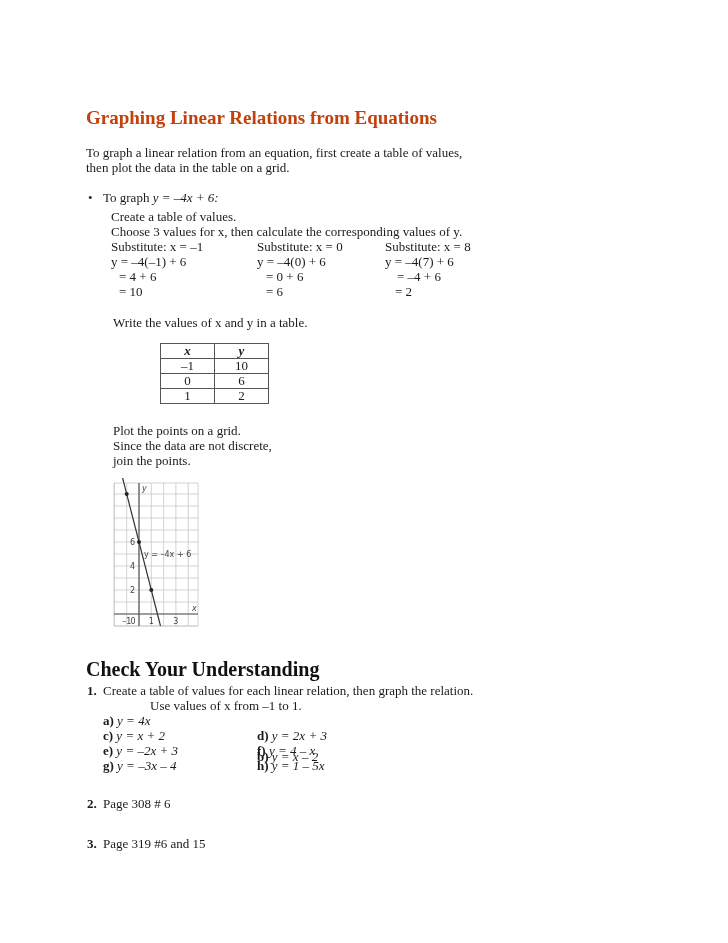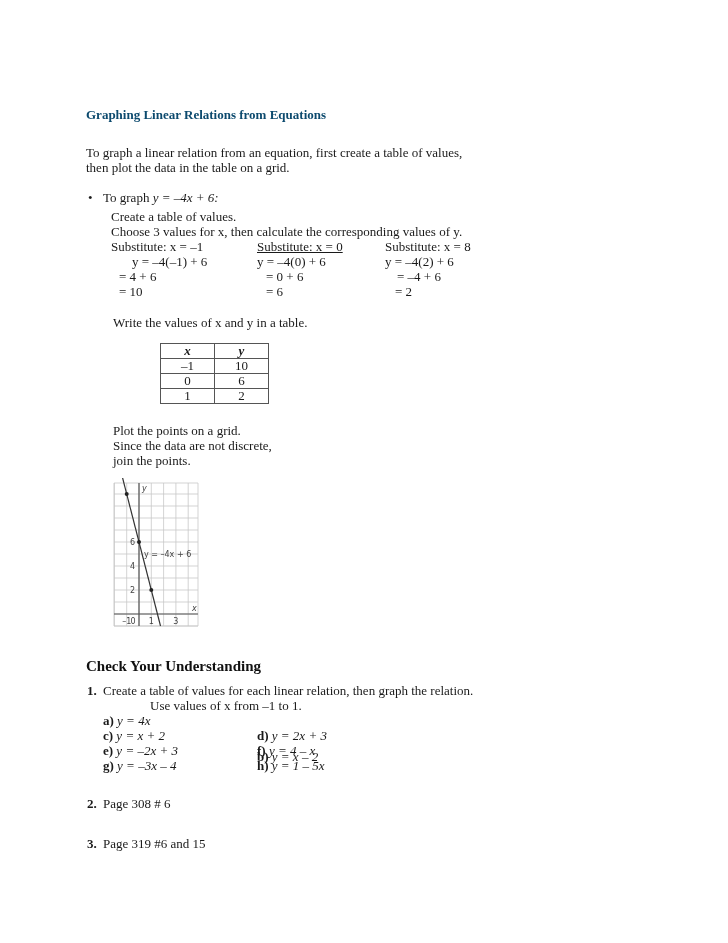--- a/index.html
+++ b/index.html
@@ -1,21 +1,21 @@
 <!DOCTYPE html>
 <html><head>
 <meta charset="utf-8">
 <style>
   html, body { margin: 0; padding: 0; background: #ffffff; }
   body { width: 728px; height: 943px; position: relative; overflow: hidden;
          font-family: "Liberation Serif", "DejaVu Serif", serif; color: #1a1a1a; }
   .abs { position: absolute; white-space: nowrap; }
-  .title { left: 86px; top: 107px; font-size: 13px; font-weight: bold; color: #0c4a6e; }
+  .title { left: 86px; top: 107px; font-size: 19px; font-weight: bold; color: #c2410c; }
   .p { font-size: 13px; line-height: 15px; }
-  .h2 { font-size: 15px; font-weight: bold; color: #111; }
+  .h2 { font-size: 20px; font-weight: bold; color: #111; }
   i, .it { font-style: italic; }
   b { font-weight: bold; }
   table.vals { position: absolute; left: 160px; top: 343px; border-collapse: collapse;
                font-size: 13px; }
   table.vals td, table.vals th { border: 1px solid #555; width: 53px; height: 14px;
                padding: 0; text-align: center; line-height: 14px; font-weight: normal; }
   table.vals th { font-style: italic; font-weight: bold; }
   svg text { font-family: "DejaVu Sans", "Liberation Sans", sans-serif; }
 </style>
 </head>
@@ -28,31 +28,31 @@
 
 <div class="abs p" style="left:88px;top:190px;">•</div>
 <div class="abs p" style="left:103px;top:190px;">
   <span>To graph </span><span class="it">y = –4x + 6:</span>
 </div>
 
 <div class="abs p" style="left:111px;top:209px;">Create a table of values.</div>
 <div class="abs p" style="left:111px;top:224px;">Choose 3 values for x, then calculate the corresponding values of y.</div>
 
 <div class="abs p" style="left:111px;top:239px;">Substitute: x = –1</div>
-<div class="abs p" style="left:111px;top:254px;margin-left:21px;">y = –4(–1) + 6</div>
+<div class="abs p" style="left:111px;top:254px;">y = –4(–1) + 6</div>
 <div class="abs p" style="left:119px;top:269px;">= 4 + 6</div>
 <div class="abs p" style="left:119px;top:284px;">= 10</div>
 
-<div class="abs p" style="left:257px;top:239px;text-decoration:underline;">Substitute: x = 0</div>
+<div class="abs p" style="left:257px;top:239px;">Substitute: x = 0</div>
 <div class="abs p" style="left:257px;top:254px;">y = –4(0) + 6</div>
 <div class="abs p" style="left:266px;top:269px;">= 0 + 6</div>
 <div class="abs p" style="left:266px;top:284px;">= 6</div>
 
 <div class="abs p" style="left:385px;top:239px;">Substitute: x = 8</div>
-<div class="abs p" style="left:385px;top:254px;">y = –4(2) + 6</div>
+<div class="abs p" style="left:385px;top:254px;">y = –4(7) + 6</div>
 <div class="abs p" style="left:384px;top:269px;margin-left:13px;">= –4 + 6</div>
 <div class="abs p" style="left:395px;top:284px;">= 2</div>
 
 <div class="abs p" style="left:113px;top:315px;">Write the values of x and y in a table.</div>
 
 <table class="vals">
   <tbody>
       <tr>
     <th>x</th>
     <th>y</th>

